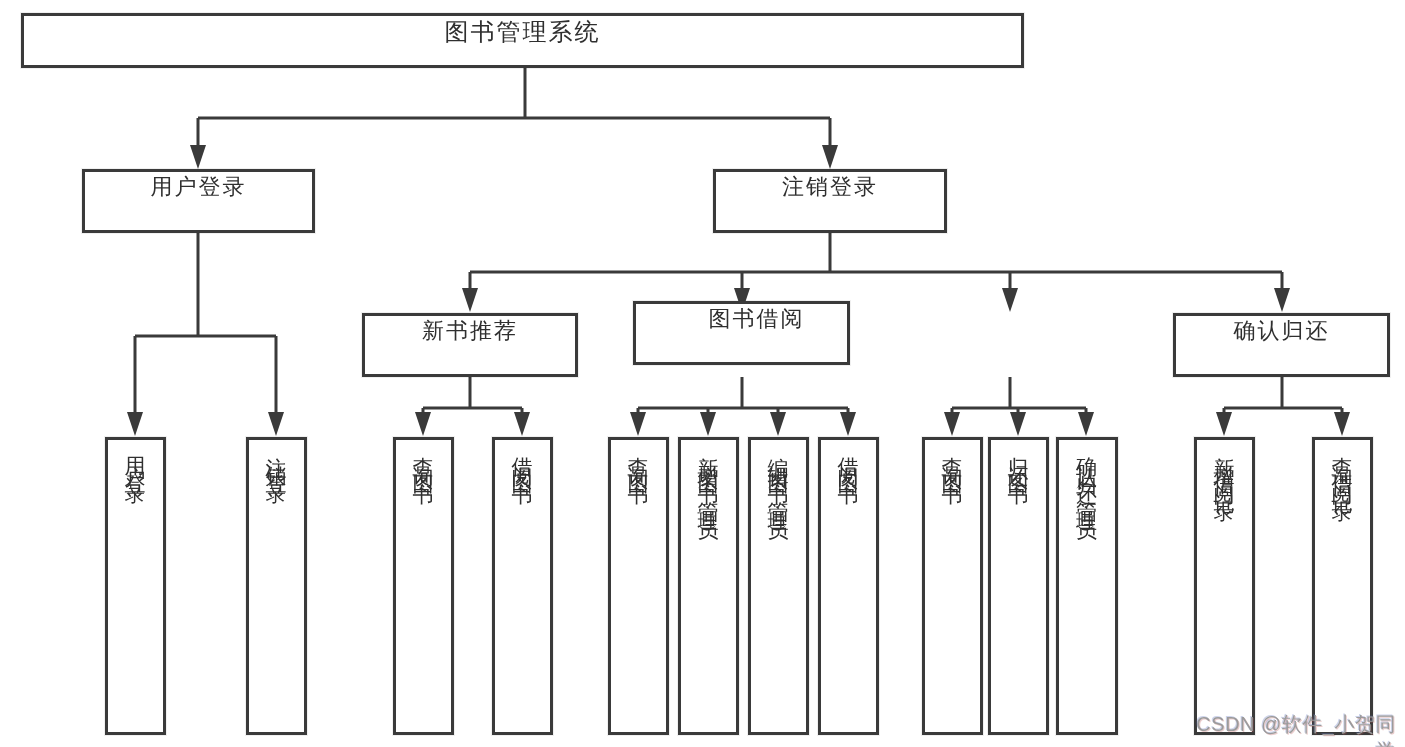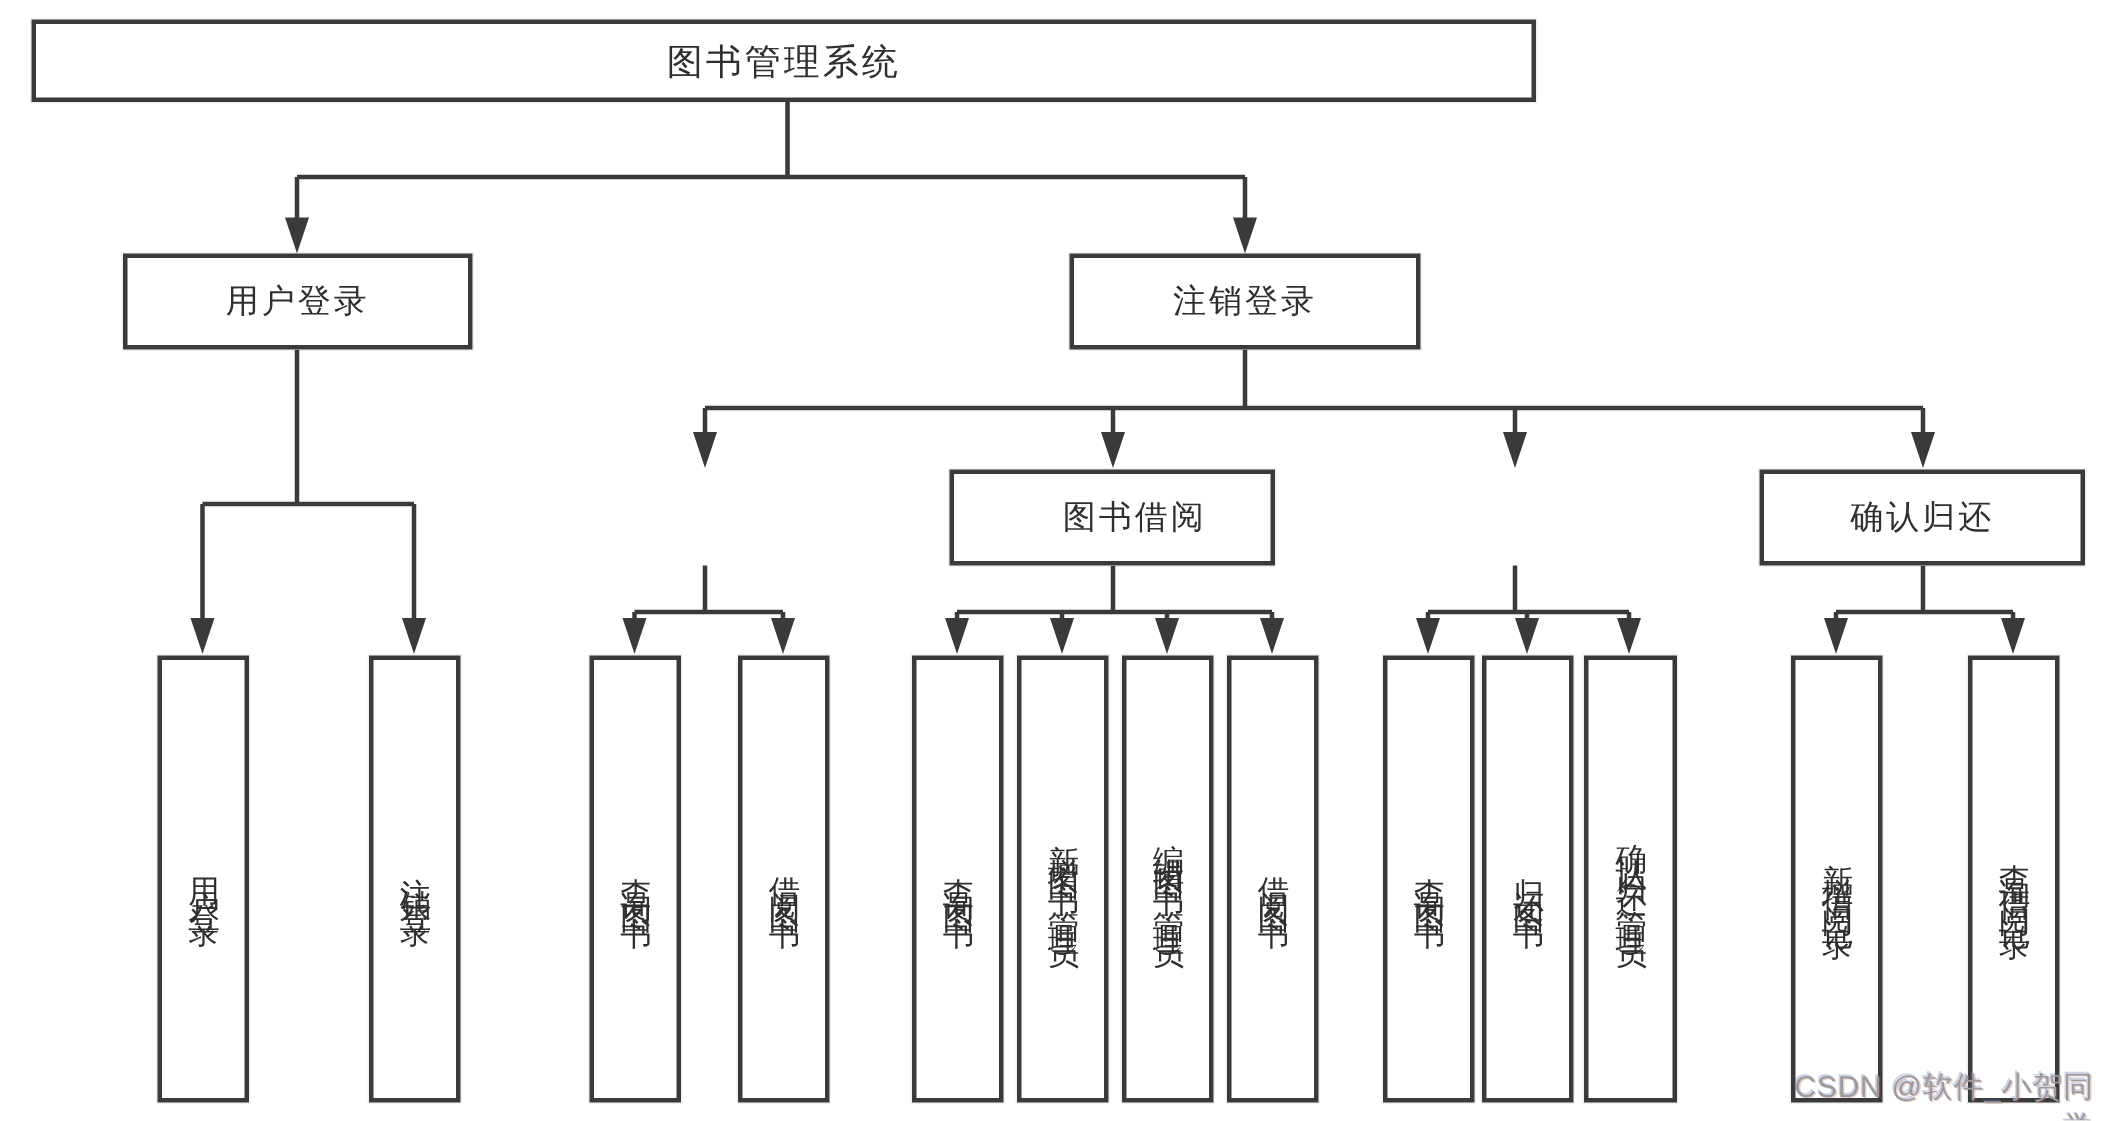--- a/index.html
+++ b/index.html
@@ -17,21 +17,21 @@
     left: 0; top: 0;
     width: 1405px; height: 747px;
     z-index: 0;
   }
   .box {
     position: absolute;
     box-sizing: border-box;
     background: #ffffff;
     border: 3px solid #3a3a3a;
     display: flex;
-    align-items: center;
+    align-items: flex-start;
     justify-content: center;
     z-index: 1;
     box-shadow: 0 0 0 1px rgba(0,0,0,0.06);
   }
   .hbox { font-size: 22px; letter-spacing: 2px; }
   .hbox.root { font-size: 24px; }
   .vbox {
     top: 437px;
     height: 298px;
     width: 61px;
@@ -112,21 +112,24 @@
     <span>图书管理系统</span>
   </div>
 
   <div class="box hbox" style="left: 82px; top: 169px; width: 233px; height: 64px; border-color: rgb(58, 58, 58); color: rgb(47, 47, 47);">
     <span>用户登录</span>
   </div>
   <div class="box hbox" style="left: 713px; top: 169px; width: 234px; height: 64px; border-color: rgb(58, 58, 58); color: rgb(47, 47, 47);">
     <span>注销登录</span>
   </div>
 
-  <div class="box hbox" style="left: 633px; top: 313px; width: 217px; height: 64px; border-color: rgb(58, 58, 58); color: rgb(47, 47, 47); padding-left: 30px;">
+  <div class="box hbox" style="left: 362px; top: 313px; width: 216px; height: 64px; border-color: rgb(58, 58, 58); color: rgb(47, 47, 47);">
+    <span>新书推荐</span>
+  </div>
+  <div class="box hbox" style="left: 633px; top: 301px; width: 217px; height: 64px; border-color: rgb(58, 58, 58); color: rgb(47, 47, 47); padding-left: 30px;">
     <span>图书借阅</span>
   </div>
   <div class="box hbox" style="left: 1173px; top: 313px; width: 217px; height: 64px; border-color: rgb(58, 58, 58); color: rgb(47, 47, 47);">
     <span>确认归还</span>
   </div>
 
   <div class="box vbox" style="left: 105px; border-color: rgb(58, 58, 58); color: rgb(47, 47, 47);">
     <span class="vtext">用户登录</span>
   </div>
   <div class="box vbox" style="left: 246px; border-color: rgb(58, 58, 58); color: rgb(47, 47, 47);">

